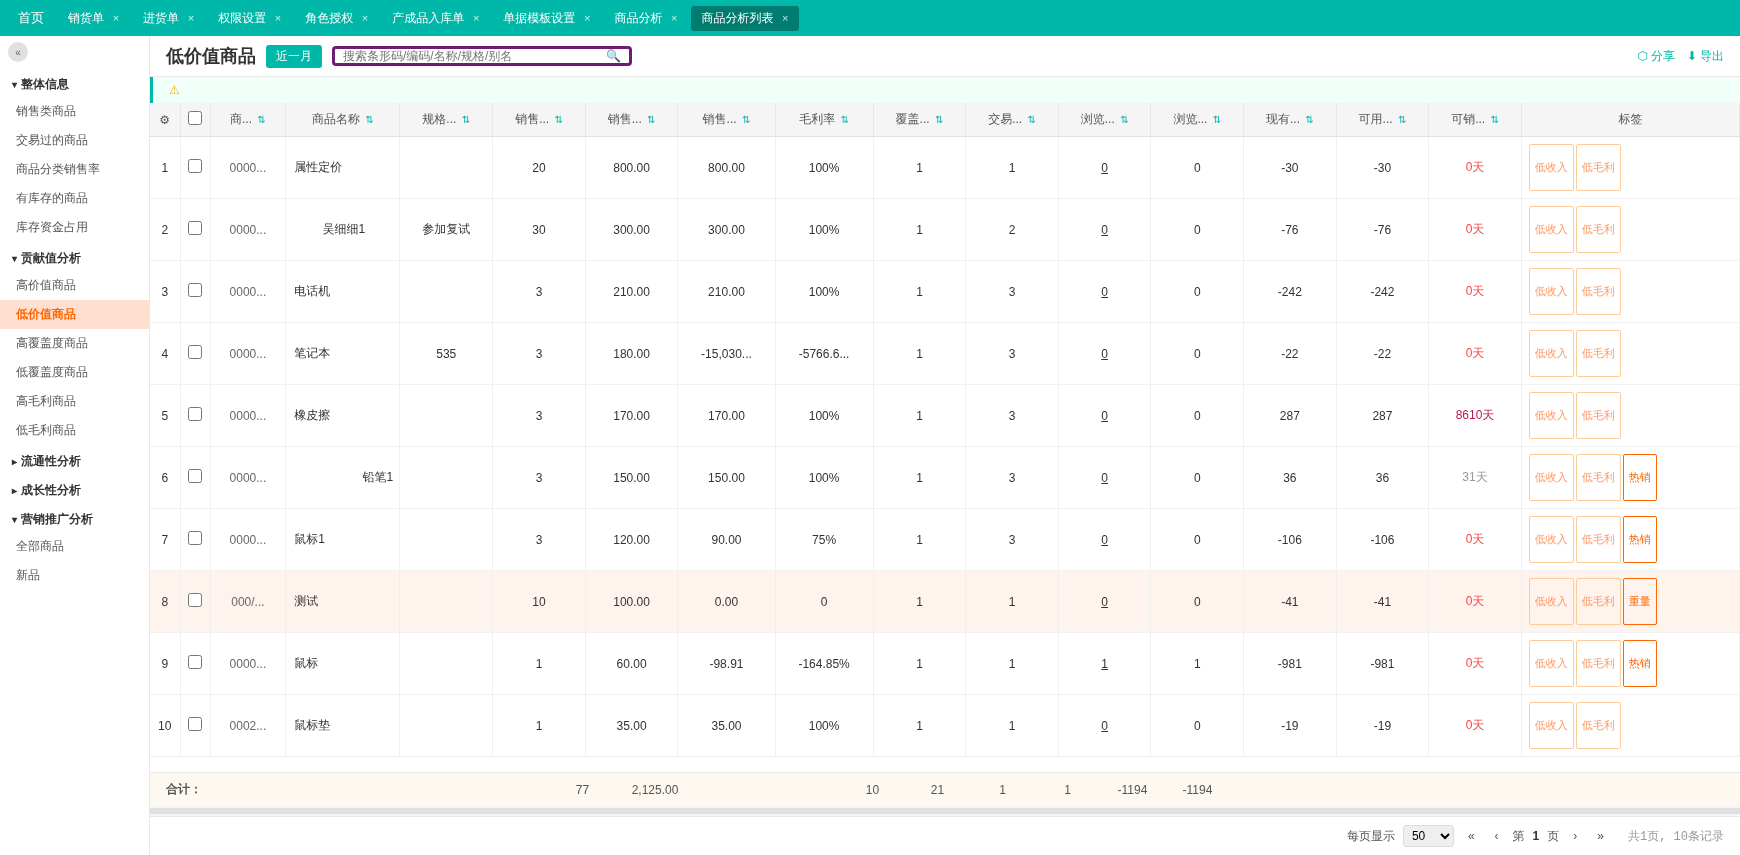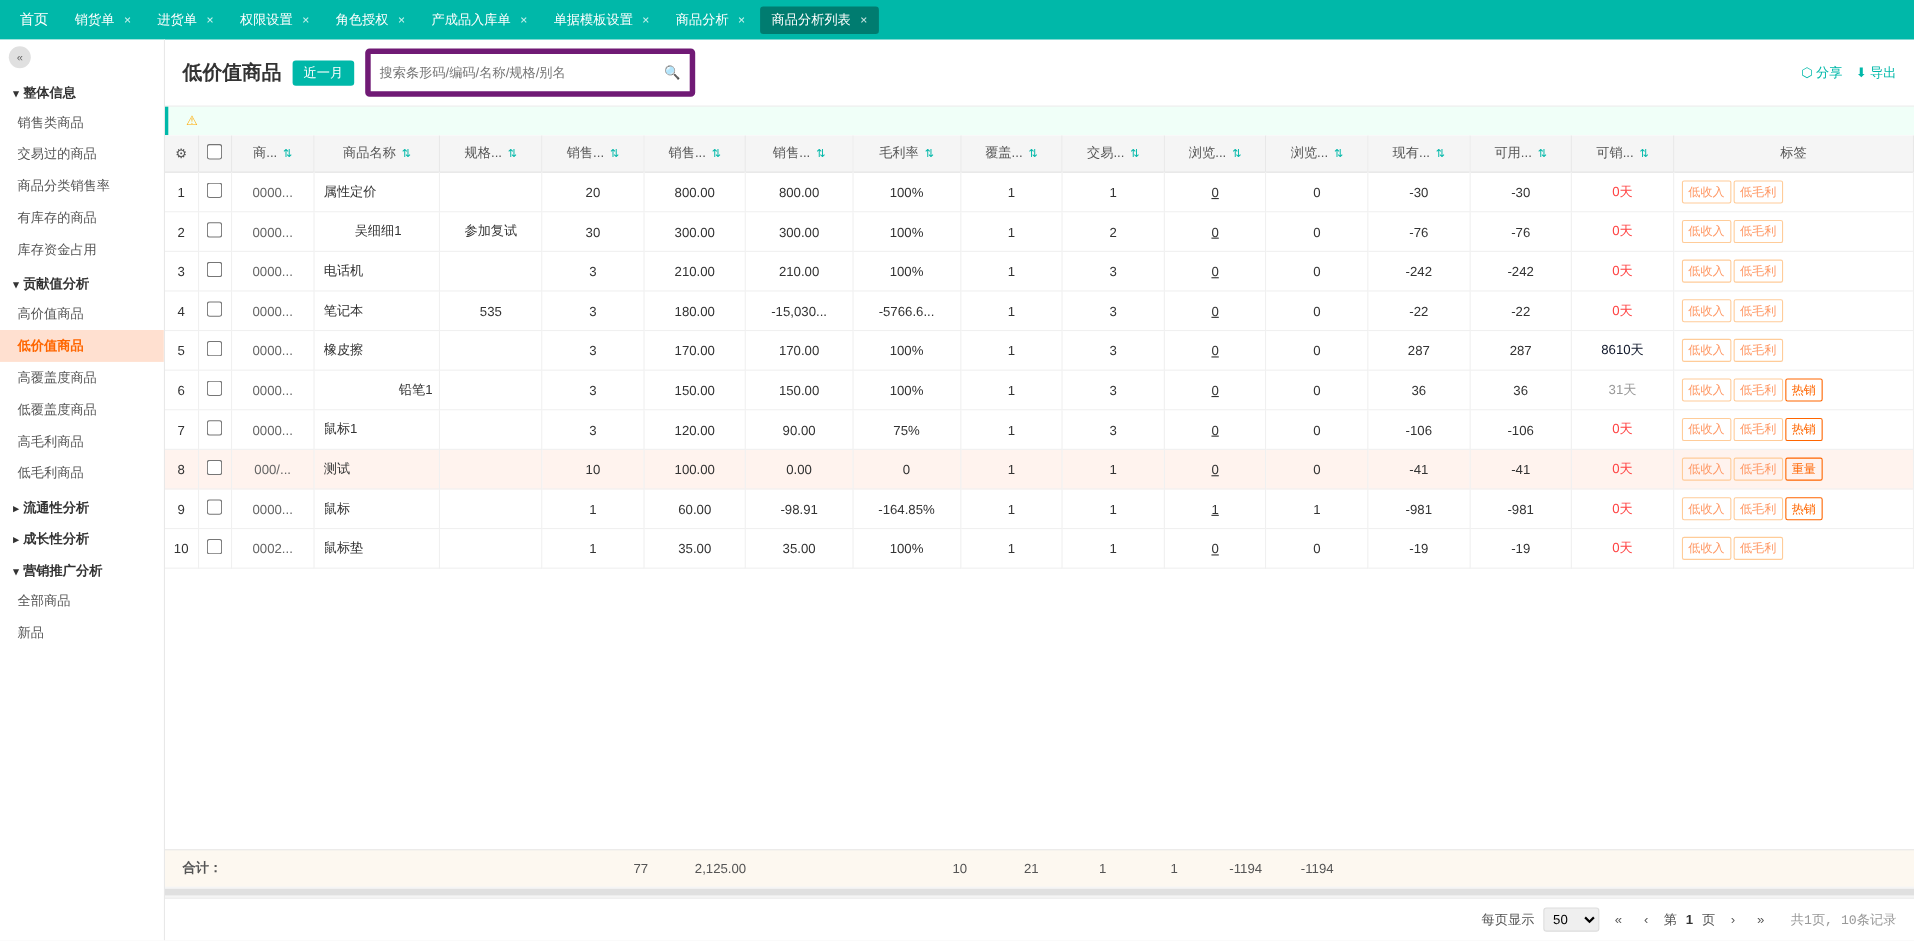--- a/index.html
+++ b/index.html
@@ -84,23 +84,23 @@
       color: #fff;
       border: none;
       border-radius: 3px;
       padding: 3px 10px;
       cursor: pointer;
       font-size: 12px;
     }
     .search-box {
       display: flex;
       align-items: center;
-      border: 5px solid #701a75;
+      border: 3px solid #701a75;
       border-radius: 4px;
-      padding: 10px 8px;
+      padding: 0 8px;
       gap: 4px;
       flex: 1;
       max-width: 300px;
     }
     .search-box input {
       border: none;
       outline: none;
       font-size: 12px;
       color: #aaa;
       width: 100%;
@@ -158,21 +158,21 @@
       padding: 6px 6px;
       text-align: center;
       border-right: 1px solid #f0f0f0;
       border-bottom: 1px solid #f0f0f0;
       color: #333;
       font-size: 12px;
     }
     tbody tr.highlight { background: #fff3ee; }
     .tag {
       display: inline-block;
-      padding: 2px 5px;
+      padding: 15px 5px;
       border-radius: 2px;
       font-size: 11px;
       margin: 1px;
     }
     .link-underline { color: #333; text-decoration: underline; }
 
     
     .table-footer {
       background: #fdf8f0;
       border-top: 1px solid #e8e8e8;
@@ -455,21 +455,21 @@
               <td>3</td>
               <td>170.00</td>
               <td>170.00</td>
               <td>100%</td>
               <td>1</td>
               <td>3</td>
               <td><span class="link-underline" style="cursor: pointer;">0</span></td>
               <td>0</td>
               <td>287</td>
               <td>287</td>
-              <td><span style="color:#0f172a">8610天</span></td>
+              <td><span style="color:#be185d">8610天</span></td>
               <td style="text-align: left;"><span class="tag" style="color: rgb(255, 153, 102); border: 1px solid rgb(255, 204, 153);">低收入</span><span class="tag" style="color: rgb(255, 153, 102); border: 1px solid rgb(255, 204, 153);">低毛利</span></td>
             </tr>
             <tr>
               <td>6</td>
               <td><input type="checkbox" style=""></td>
               <td style="color: rgb(102, 102, 102);">0000...</td>
               <td style="text-align: right; padding-left: 8px;">铅笔1</td>
               <td></td>
               <td>3</td>
               <td>150.00</td>

